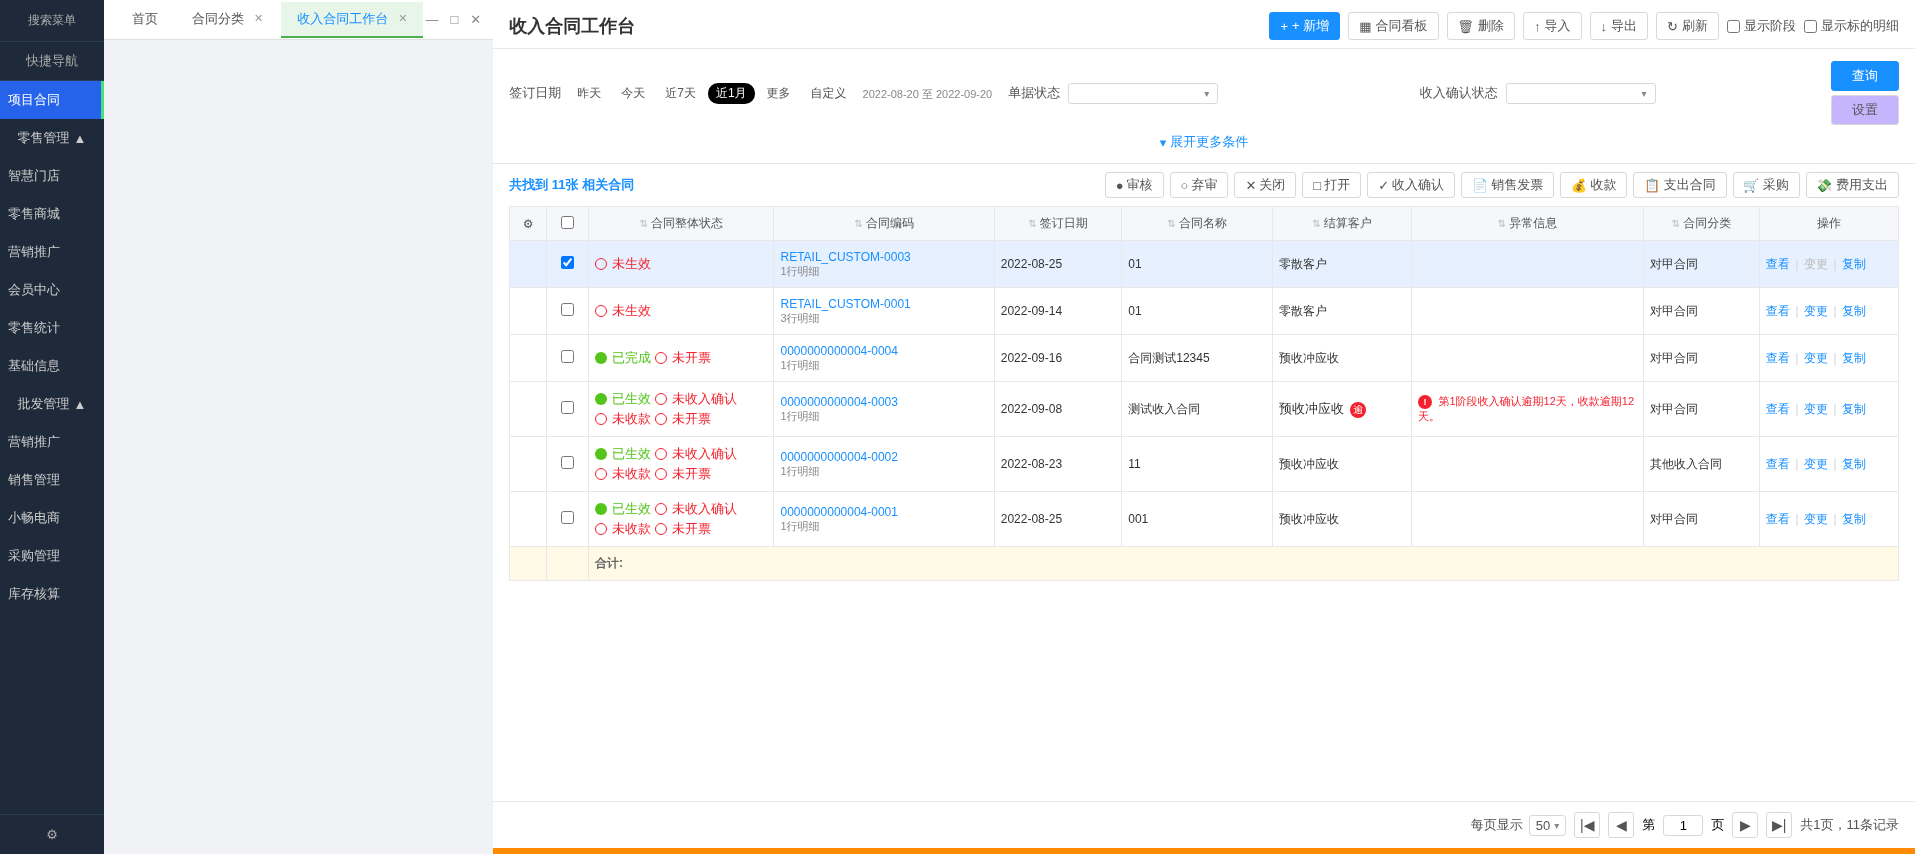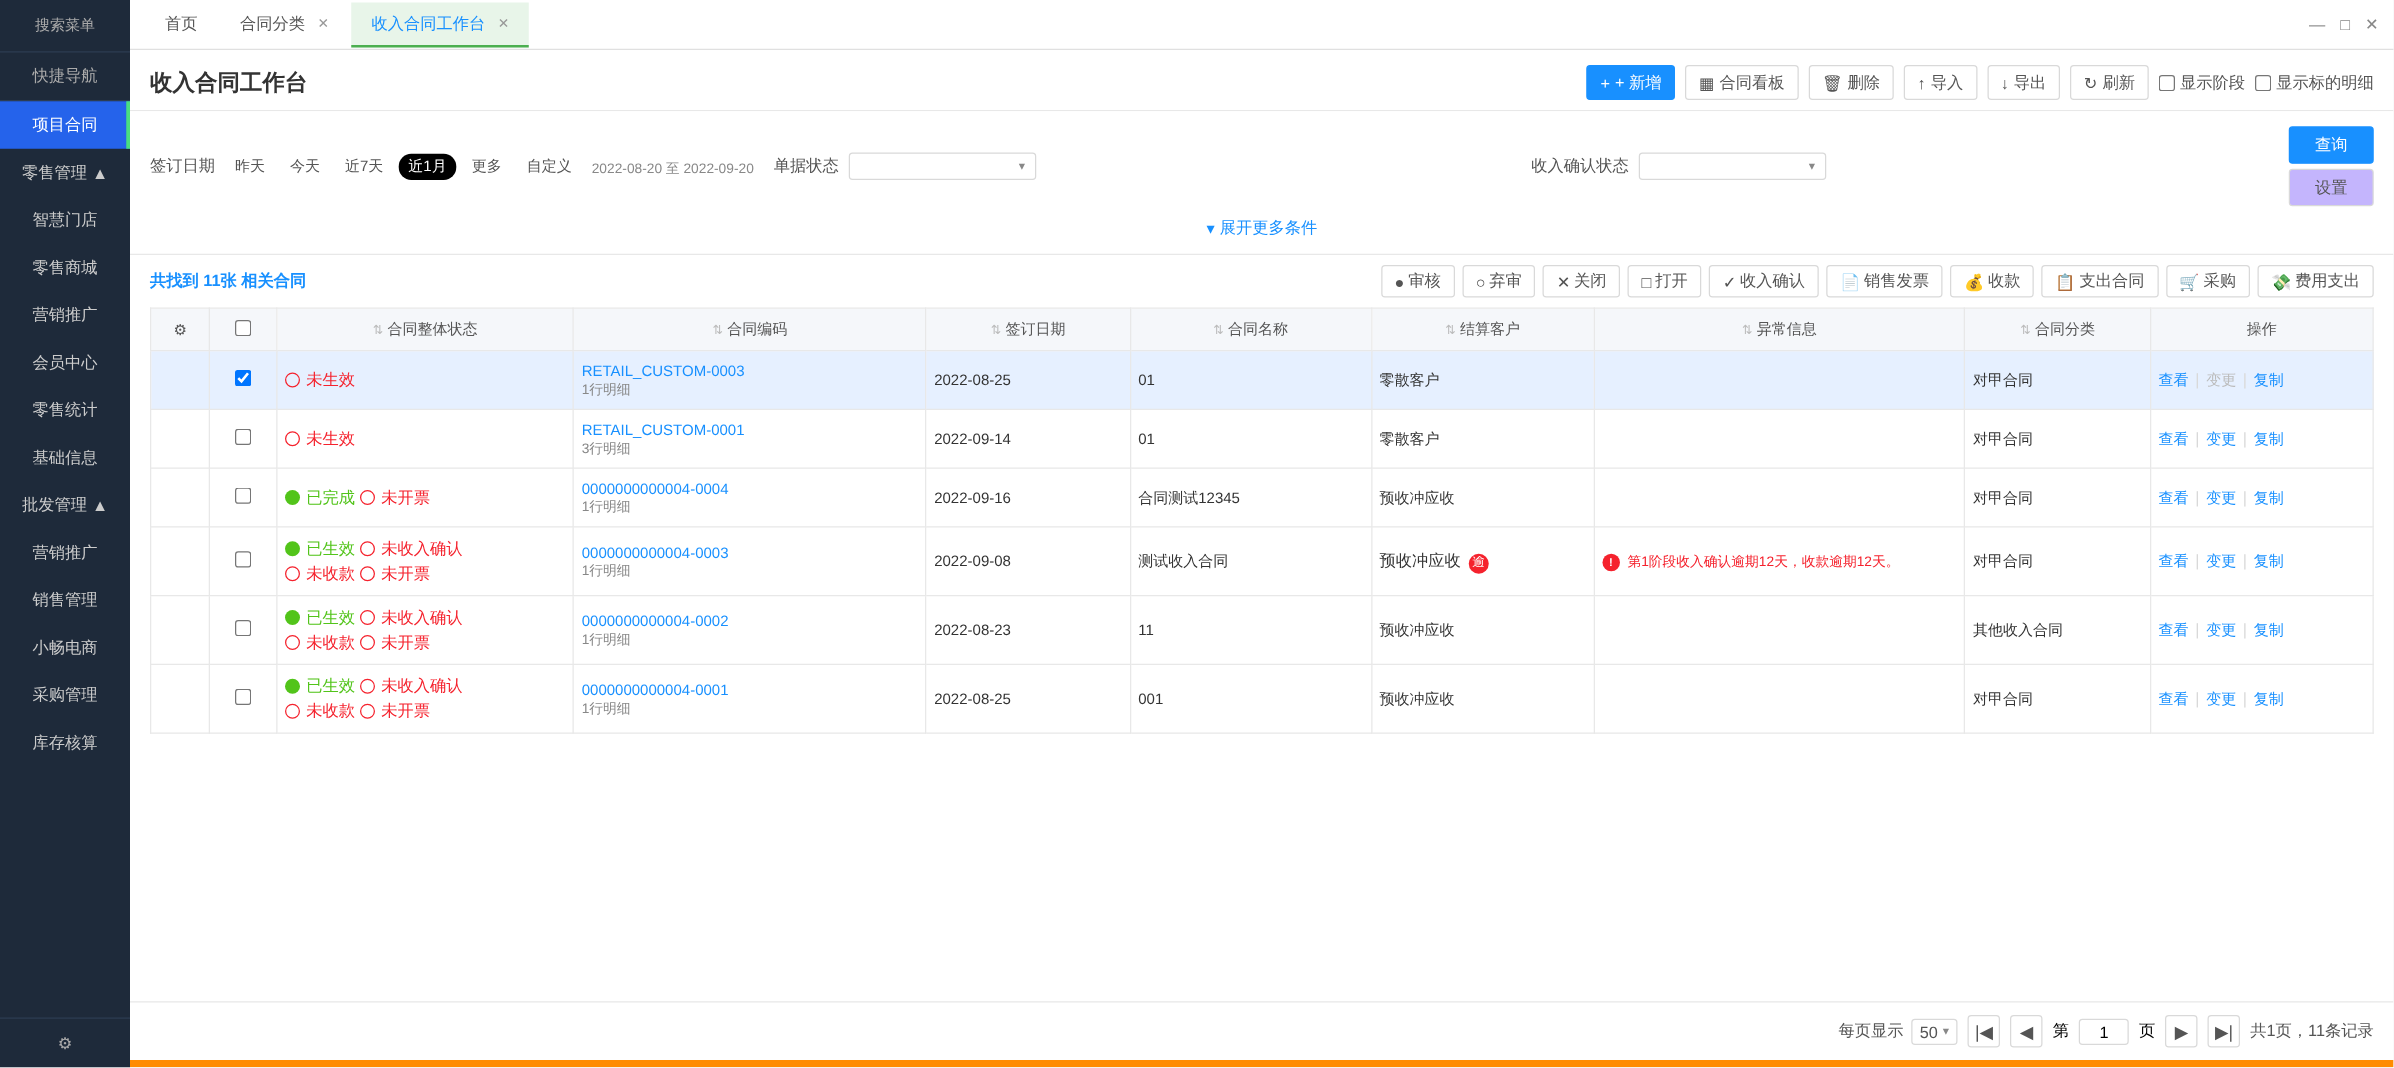--- a/index.html
+++ b/index.html
@@ -2,28 +2,28 @@
 <html><head>
   <meta charset="utf-8">
   <style>
     * { box-sizing: border-box; margin: 0; padding: 0; font-family: 'Microsoft YaHei', Arial, sans-serif; font-size: 13px; }
     body { background: #f0f2f5; display: flex; height: 854px; overflow: hidden; }
 
     
     .sidebar { width: 104px; background: #1e2a3a; display: flex; flex-direction: column; height: 100%; color: #ccc; }
     .sidebar-search { padding: 12px 8px; color: #aaa; font-size: 12px; text-align: center; border-bottom: 1px solid #2d3d52; cursor: pointer; }
     .sidebar-nav { padding: 10px 8px; color: #aaa; font-size: 13px; text-align: center; border-bottom: 1px solid #2d3d52; cursor: pointer; }
-    .sidebar-item { padding: 10px 8px; color: #ccc; font-size: 13px; text-align: center; cursor: pointer; position: relative; }
+    .sidebar-item { padding: 10px 8px; color: #ccc; font-size: 13px; text-align: left; cursor: pointer; position: relative; }
     .sidebar-item.active { background: #2563eb; color: white; }
     .sidebar-item.active::after { content: ''; position: absolute; right: 0; top: 0; bottom: 0; width: 3px; background: #4ade80; }
     .sidebar-item.has-arrow { display: flex; align-items: center; justify-content: center; gap: 4px; }
     .sidebar-bottom { margin-top: auto; padding: 12px 8px; text-align: center; border-top: 1px solid #2d3d52; color: #aaa; cursor: pointer; }
 
     
-    .main { flex: 1; display: flex; flex-direction: column; height: 100%; overflow: hidden; }
+    .main { flex: 1; display: flex; flex-direction: row; height: 100%; overflow: hidden; }
 
     
     .tab-bar { background: #fff; border-bottom: 1px solid #e0e0e0; display: flex; align-items: center; padding: 0 12px; height: 40px; gap: 2px; }
     .tab { padding: 8px 16px; cursor: pointer; color: #555; font-size: 13px; display: flex; align-items: center; gap: 6px; border-bottom: 2px solid transparent; }
     .tab.active { background: #e6f7ff; border-bottom: 2px solid #1890ff; color: #1890ff; }
     .tab-close { font-size: 11px; color: #999; margin-left: 4px; cursor: pointer; }
     .window-controls { margin-left: auto; display: flex; gap: 12px; color: #888; cursor: pointer; font-size: 16px; }
 
     
     .page-content { flex: 1; overflow: auto; background: #f5f5f5; padding: 0; }
@@ -542,20 +542,25 @@
               <td class="col-category">对甲合同</td>
               <td class="col-action">
                 <span class="op-link">查看</span>
                 <span class="op-sep">|</span>
                 <span class="op-link">变更</span>
                 <span class="op-sep">|</span>
                 <span class="op-link">复制</span>
               </td>
             </tr>
 
+            <tr class="total-row">
+              <td class="col-icon"></td>
+              <td class="col-check"></td>
+              <td colspan="8">合计:</td>
+            </tr>
           </tbody>
         </table>
       </div>
 
       <div class="pagination">
         <div class="page-size-select">
           <span>每页显示</span>
           <div class="page-select-box">
             <span>50</span>
             <span class="chevron">▾</span>

